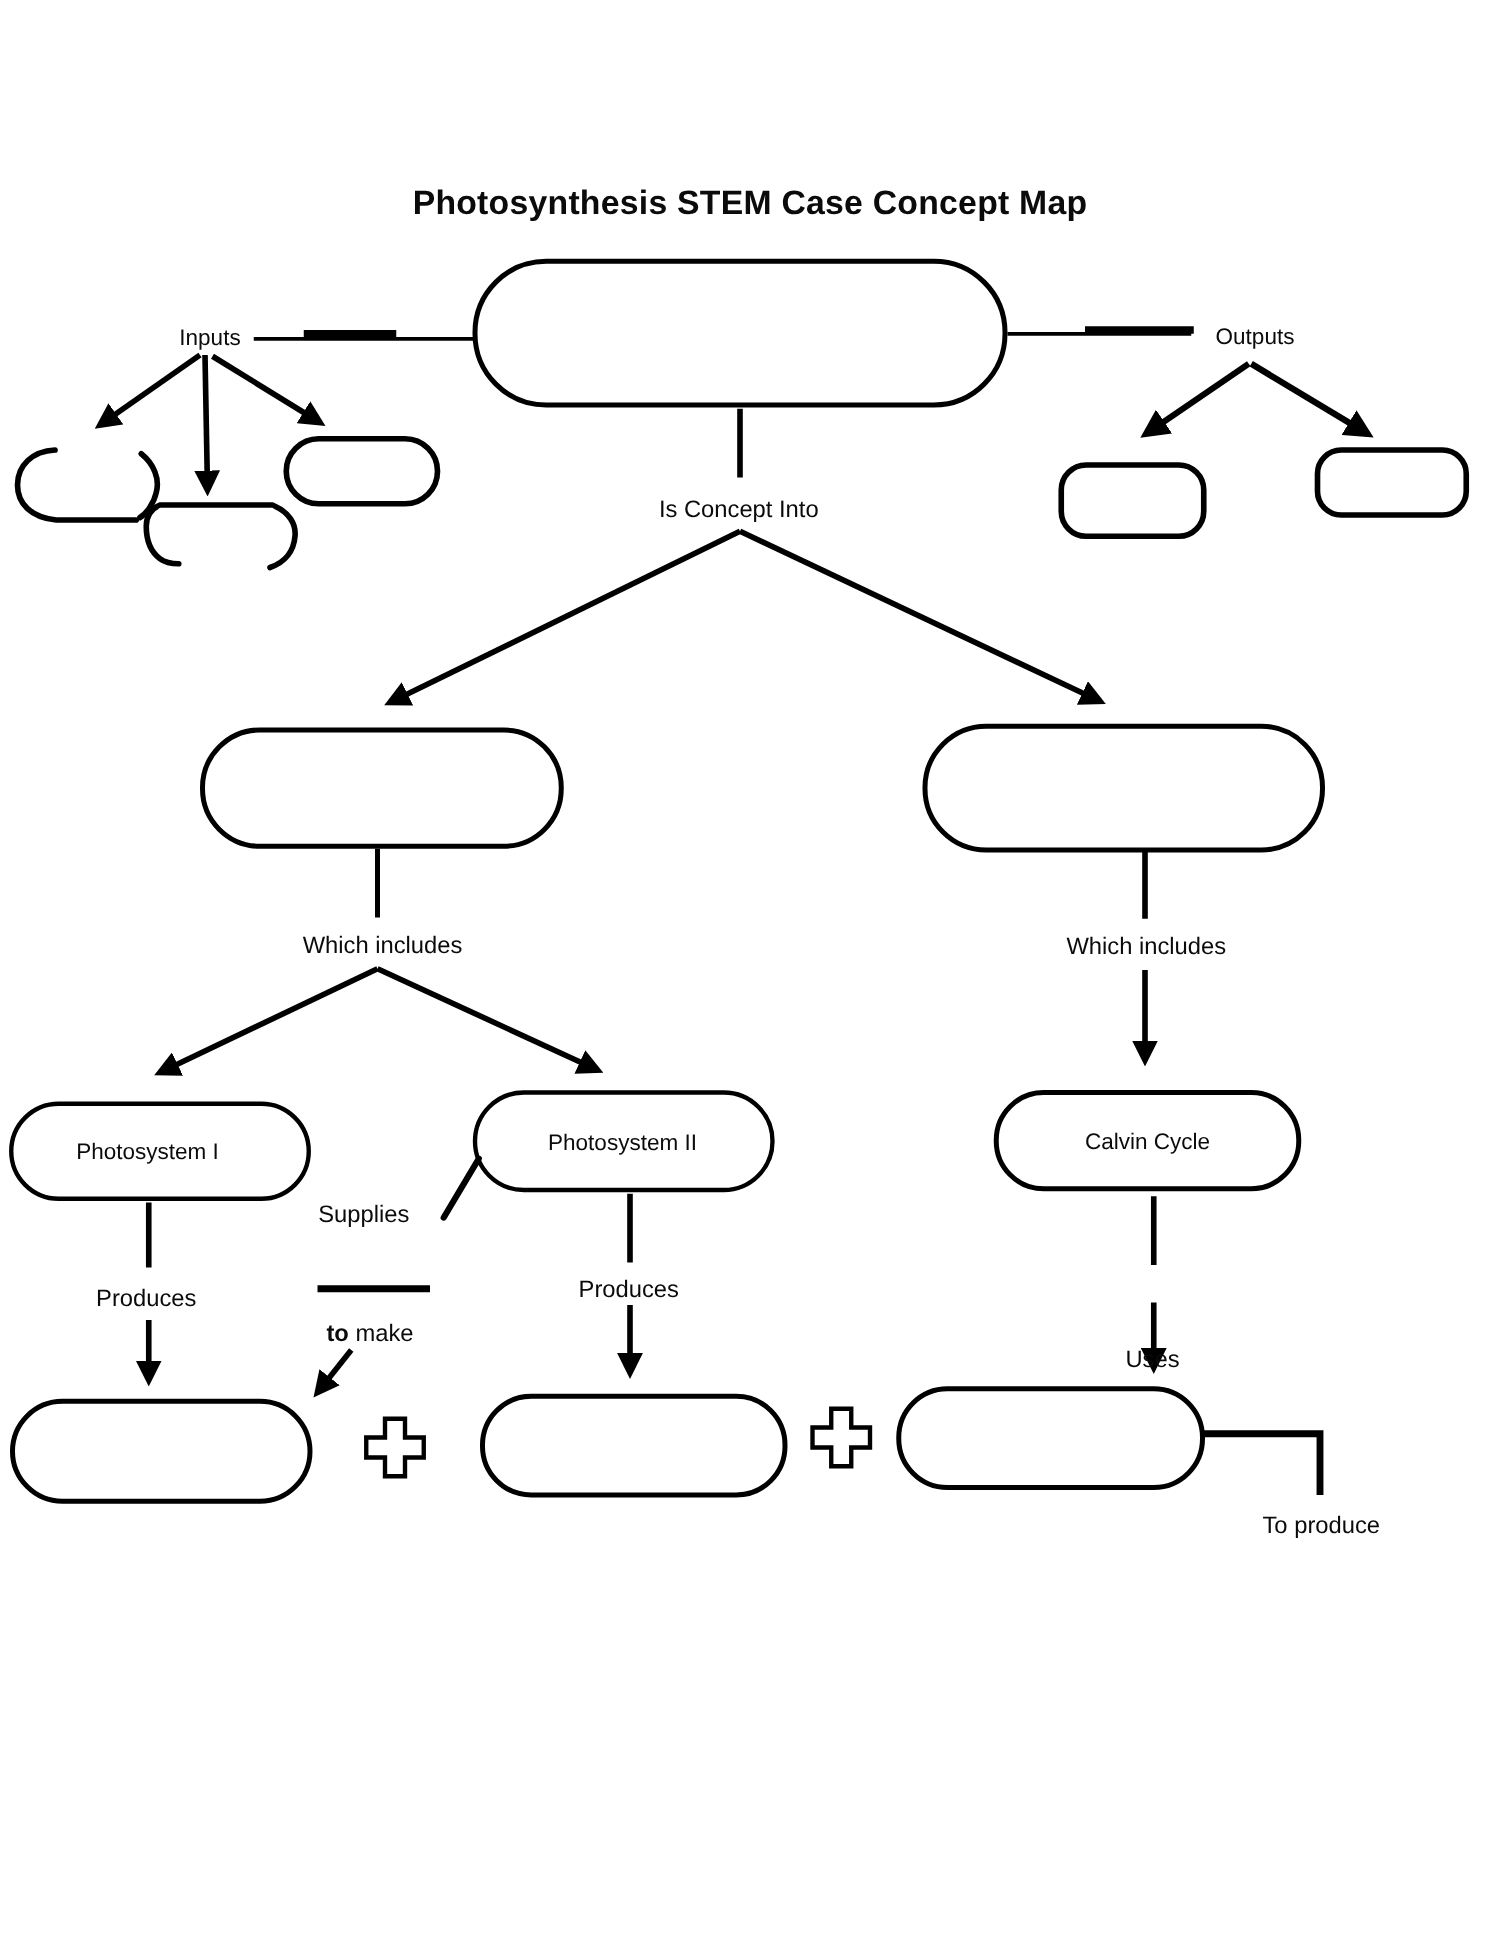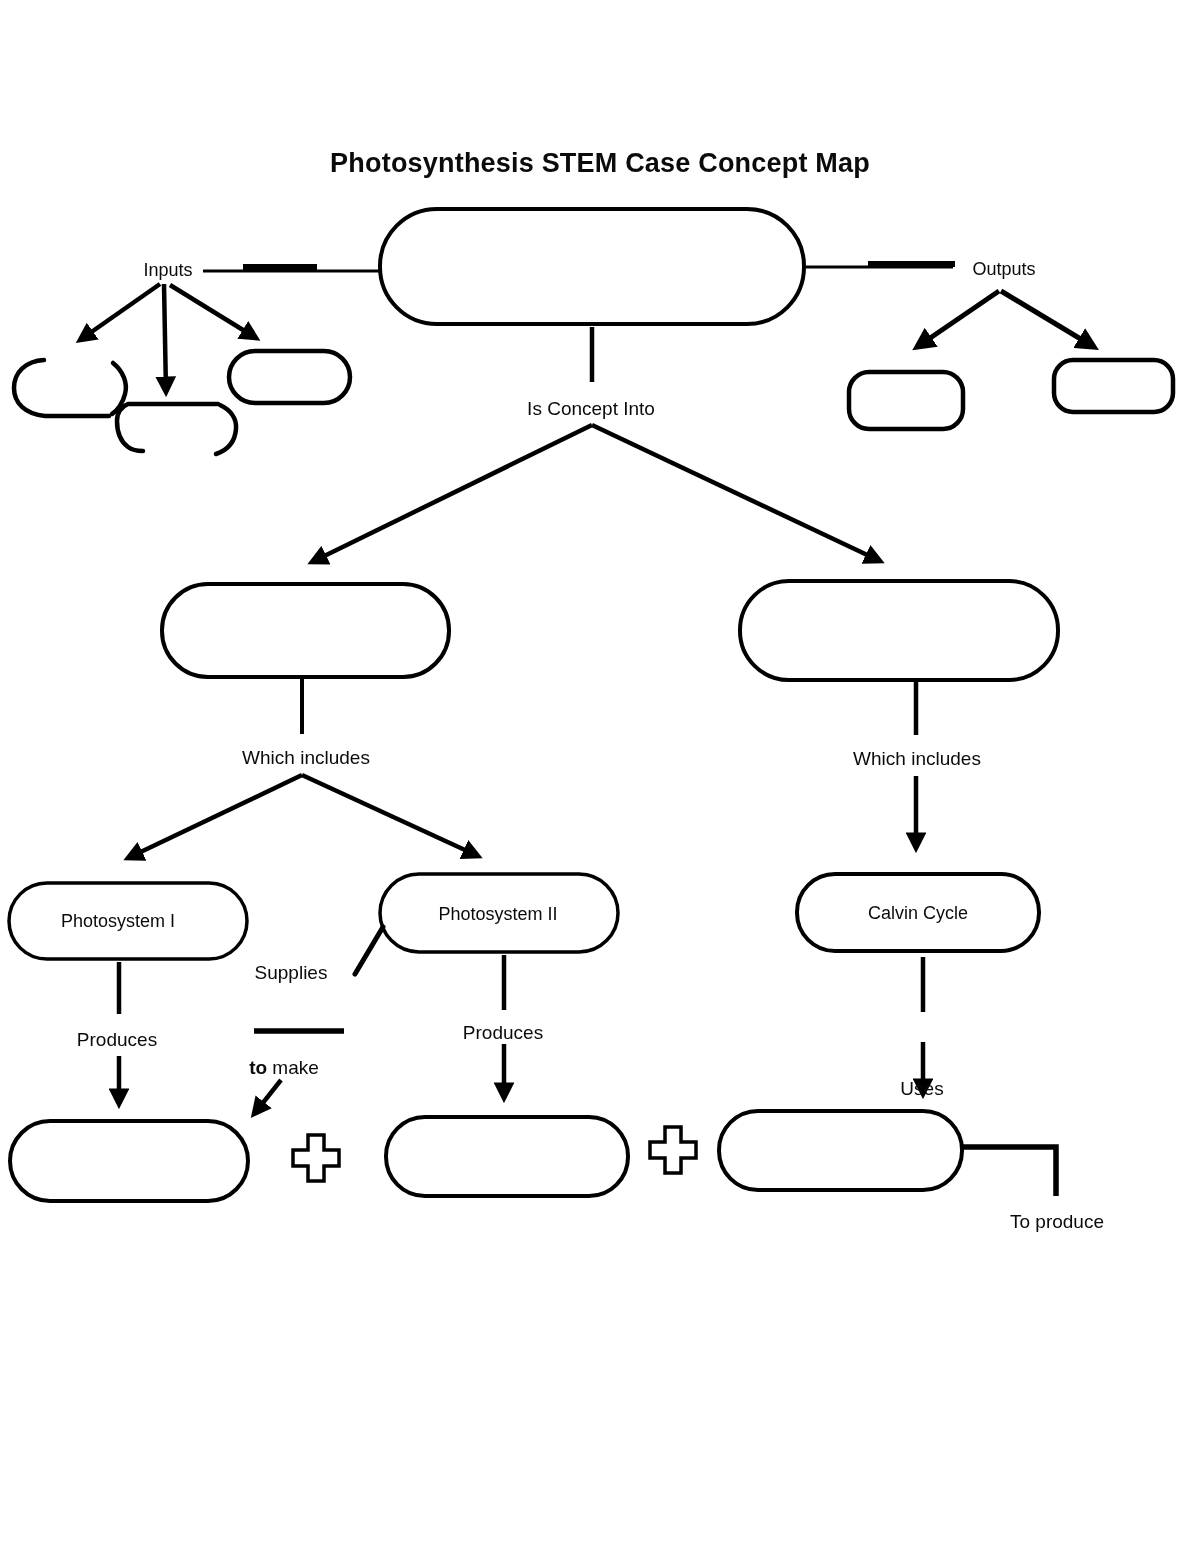--- a/index.html
+++ b/index.html
@@ -127,21 +127,21 @@
   <div class="lbl node" style="left:118px;top:921px;">Photosystem I</div>
 
   <div class="lbl node" style="left:498px;top:914px;">Photosystem II</div>
 
   <div class="lbl node" style="left:918px;top:913px;">Calvin Cycle</div>
 
   <div class="lbl edge" style="left:291px;top:972px;">Supplies</div>
 
   <div class="lbl edge" style="left:117px;top:1039px;">Produces</div>
 
-  <div class="lbl edge" style="left:284px;top:1067px;text-align:right;"><span class="b">to</span><span> make</span></div>
+  <div class="lbl edge" style="left:296px;top:1067px;text-align:right;"><span class="b">to</span><span> make</span></div>
 
   <div class="lbl edge" style="left:503px;top:1032px;">Produces</div>
 
   <div class="lbl edge" style="left:922px;top:1088px;">Uses</div>
 
   <div class="lbl edge" style="left:1057px;top:1221px;">To produce</div>
 
 </div>
 
 </body></html>

